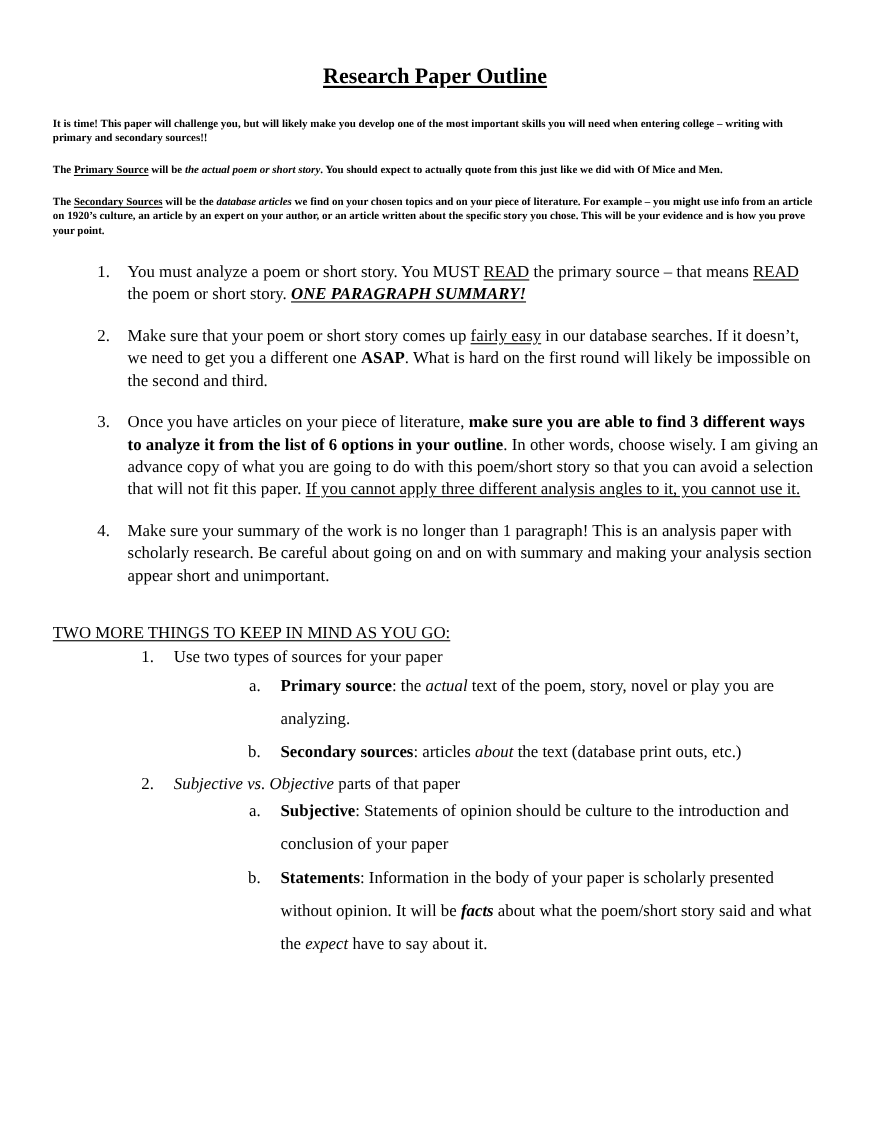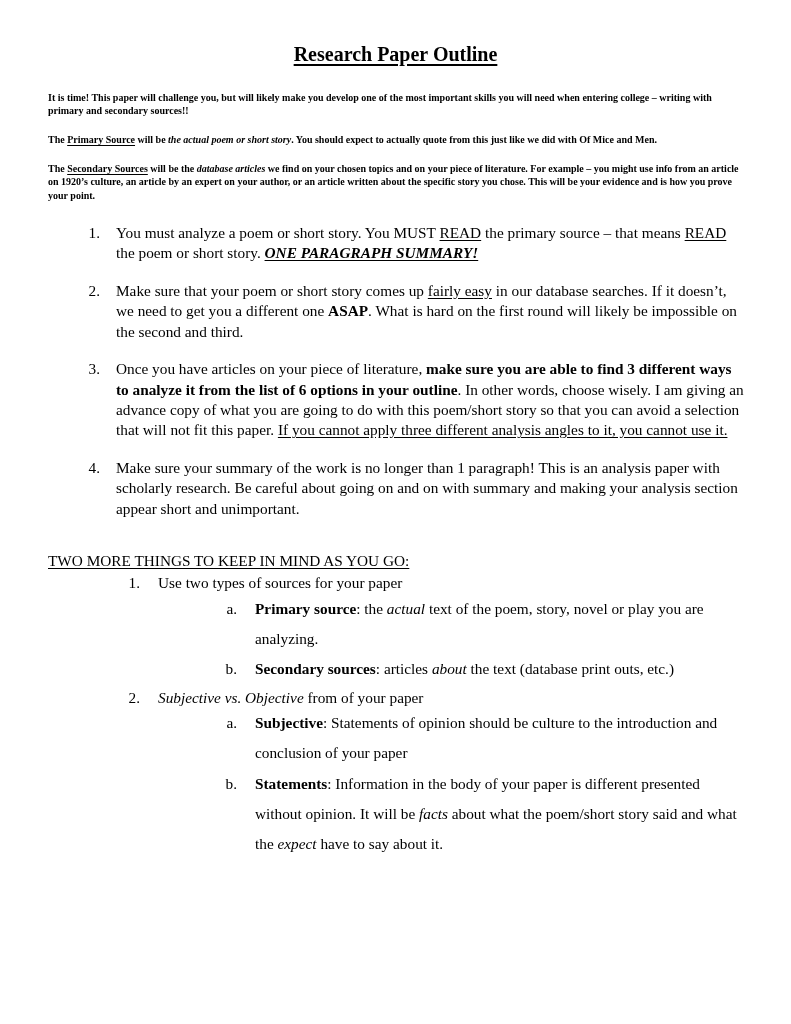--- a/index.html
+++ b/index.html
@@ -10,21 +10,21 @@
   }
   body {
     font-family: "Liberation Serif", "DejaVu Serif", serif;
     color: #000000;
   }
   .page {
     position: relative;
     width: 791px;
     height: 980px;
     background: #ffffff;
-    margin: 0 auto;
+    margin: 15px auto;
     overflow: hidden;
     box-sizing: border-box;
     padding: 0;
   }
   .doc-title {
     text-align: center;
     font-weight: bold;
     font-size: 20px;
     line-height: 1.1;
     margin: 0;
@@ -179,28 +179,28 @@
             <span class="body"><span style="font-weight: bold;">Primary source</span><span>: the </span><span style="font-style: italic; font-family: Liberation Serif, serif;">actual</span><span> text of the poem, story, novel or play you are analyzing.</span></span>
           </li>
           <li>
             <span class="marker">b.</span>
             <span class="body"><span style="font-weight: bold;">Secondary sources</span><span>: articles </span><span style="font-style: italic;">about</span><span> the text (database print outs, etc.)</span></span>
           </li>
         </ol>
       </li>
       <li class="item-2">
         <span class="marker">2.</span>
-        <span class="body"><span style="font-style: italic;">Subjective vs. Objective</span><span> from of your paper</span></span>
+        <span class="body"><span style="font-style: italic;">Subjective vs. Objective</span><span> parts of that paper</span></span>
         <ol class="lvl2">
           <li>
             <span class="marker">a.</span>
             <span class="body"><span style="font-weight: bold;">Subjective</span><span>:  Statements of opinion should be culture to the introduction and conclusion of your paper</span></span>
           </li>
           <li>
             <span class="marker">b.</span>
-            <span class="body"><span style="font-weight: bold;">Statements</span><span>: Information in the body of your paper is different presented without opinion. It will be </span><span style="font-style: italic;">facts</span><span> about what the poem/short story said and what the </span><span style="font-style: italic;">expect</span><span> have to say about it.</span></span>
+            <span class="body"><span style="font-weight: bold;">Statements</span><span>: Information in the body of your paper is scholarly presented without opinion. It will be </span><span style="font-style: italic; font-weight: bold;">facts</span><span> about what the poem/short story said and what the </span><span style="font-style: italic;">expect</span><span> have to say about it.</span></span>
           </li>
         </ol>
       </li>
     </ol>
   </div>
 
 </div>
 
 </body></html>

